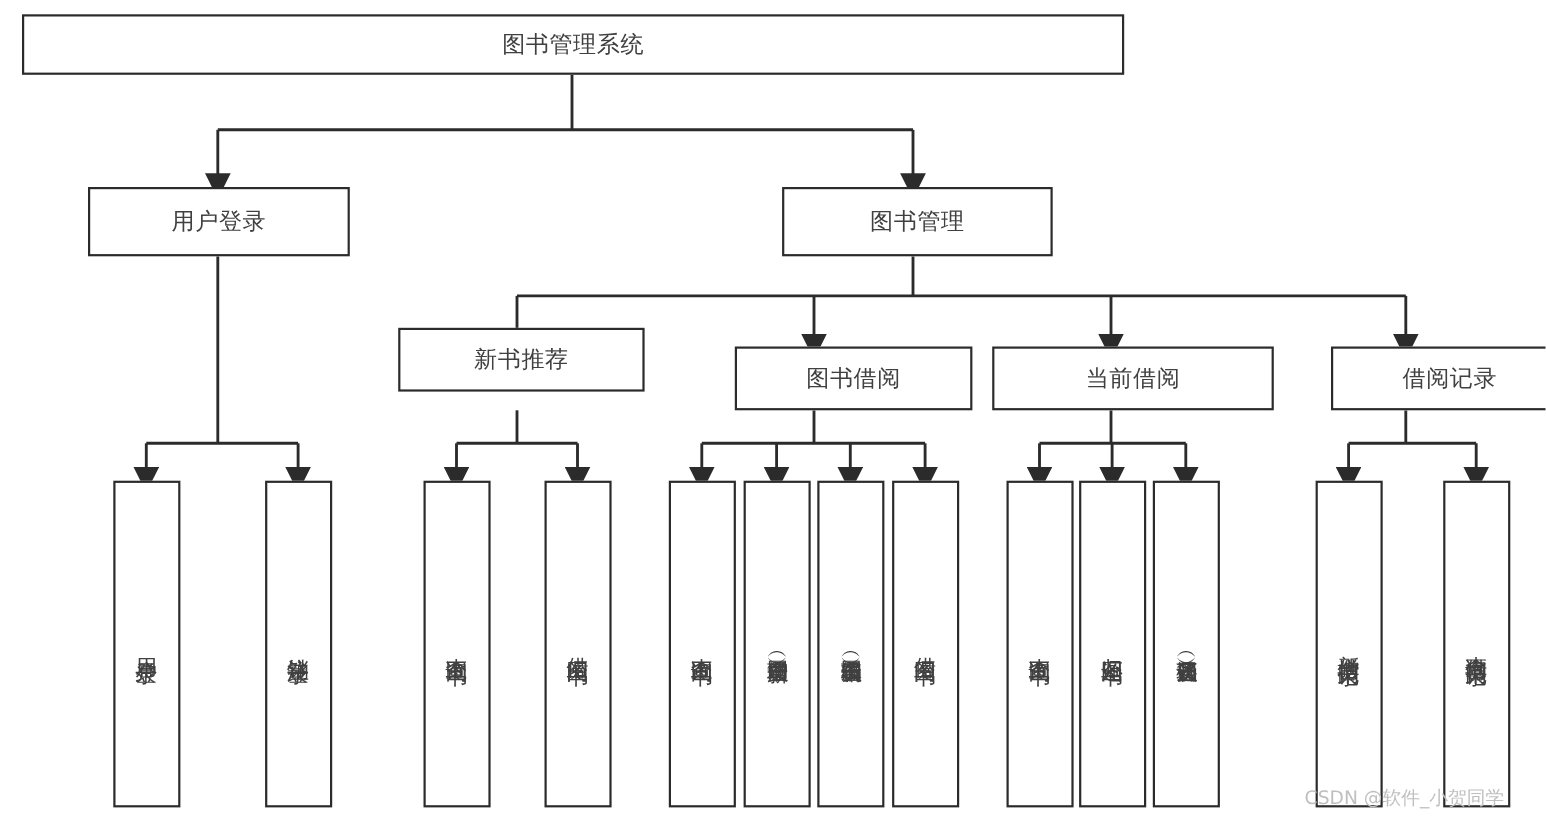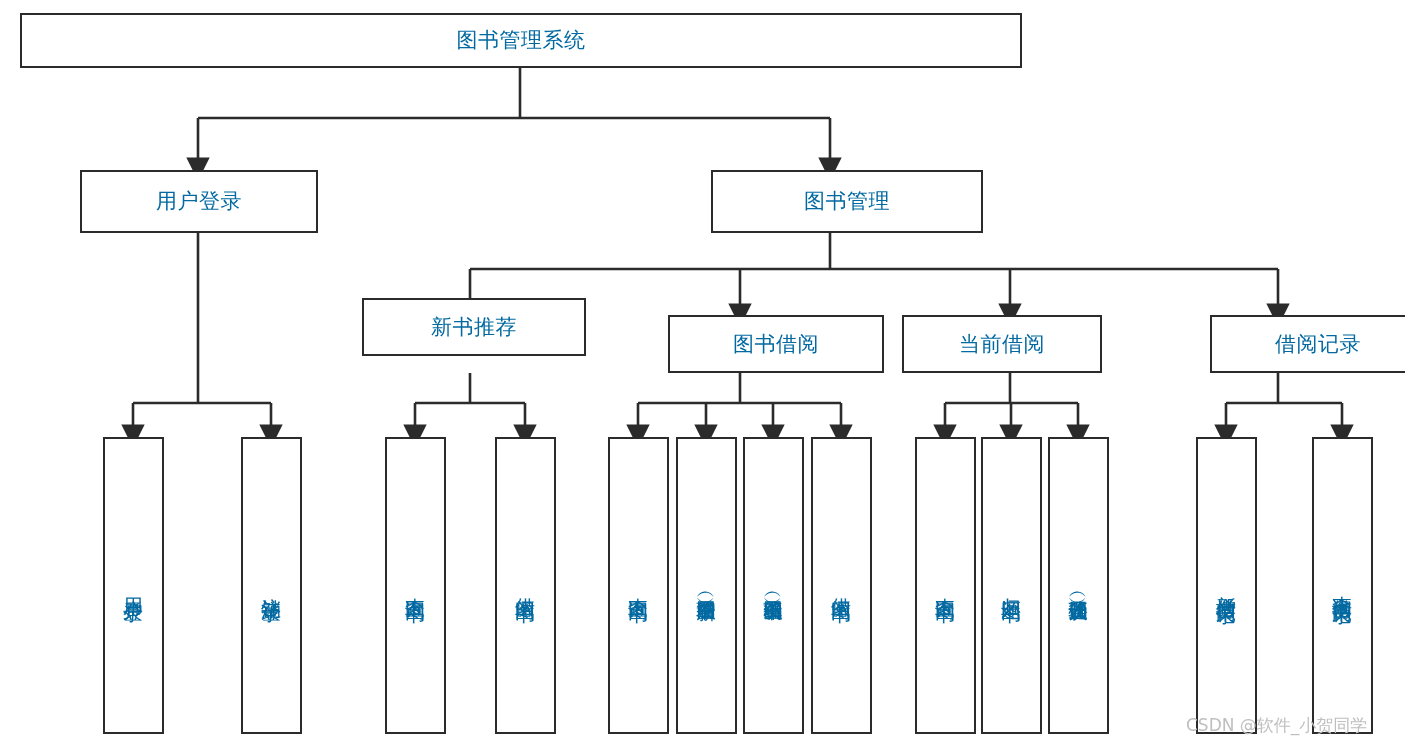--- a/index.html
+++ b/index.html
@@ -28,21 +28,21 @@
     pointer-events: none;
   }
   .node {
     position: absolute;
     box-sizing: border-box;
     border: 2px solid #2b2b2b;
     background: #ffffff;
     display: flex;
     align-items: center;
     justify-content: center;
-    color: #0369a1;
+    color: #404040;
   }
   .node .label {
     display: block;
     text-align: center;
     line-height: 1.18;
     white-space: nowrap;
   }
   .node.horiz .label {
     font-size: 21px;
     letter-spacing: 0.5px;
@@ -126,31 +126,31 @@
     </g>
   </svg>
 
   <div class="node horiz" style="left:20px; top:13px; width:1002px; height:55px;">
     <span class="label">图书管理系统</span>
   </div>
 
   <div class="node horiz" style="left:80px; top:170px; width:238px; height:63px;">
     <span class="label">用户登录</span>
   </div>
-  <div class="node horiz" style="left:711px; top:170px; width:272px; height:63px;">
+  <div class="node horiz" style="left:711px; top:170px; width:246px; height:63px;">
     <span class="label">图书管理</span>
   </div>
 
   <div class="node horiz" style="left:362px; top:298px; width:224px; height:58px;">
     <span class="label">新书推荐</span>
   </div>
   <div class="node horiz" style="left:632px; top:315px; width:216px; height:58px;margin-left:36px;">
     <span class="label">图书借阅</span>
   </div>
-  <div class="node horiz" style="left:902px; top:315px; width:200px; height:58px;">
+  <div class="node horiz" style="left:902px; top:315px; width:256px; height:58px;">
     <span class="label">当前借阅</span>
   </div>
   <div class="node horiz" style="left:1170px; top:315px; width:216px; height:58px;margin-left:40px;">
     <span class="label">借阅记录</span>
   </div>
 
   <div class="node vert" style="left:103px; top:437px; width:61px; height:297px;">
     <span class="label">用户登录</span>
   </div>
   <div class="node vert" style="left:241px; top:437px; width:61px; height:297px;">

